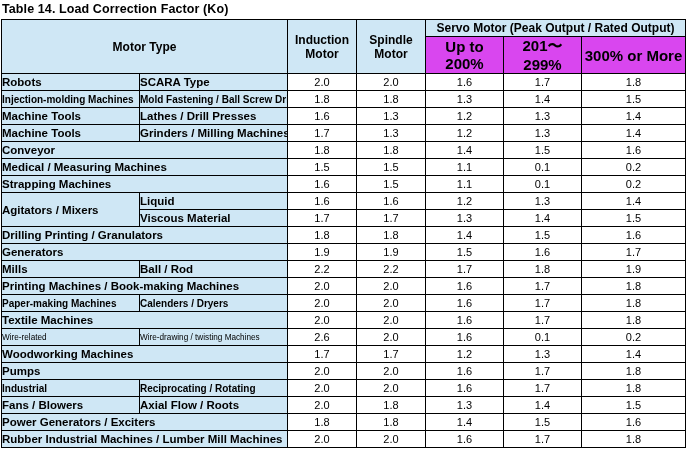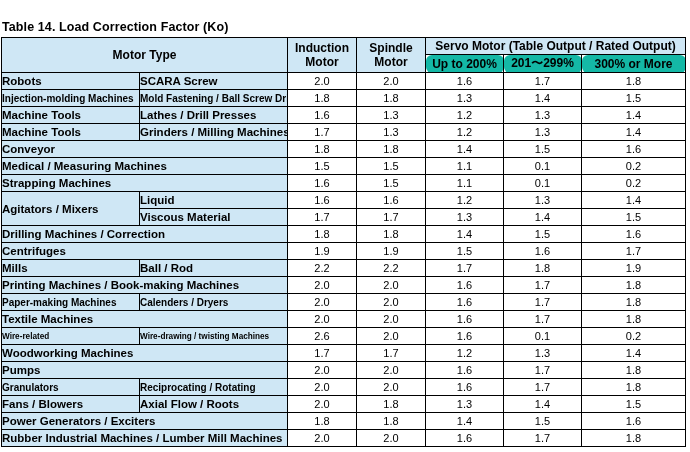--- a/index.html
+++ b/index.html
@@ -16,21 +16,21 @@
   .page {
     width: 690px;
     height: 452px;
     position: relative;
     box-sizing: border-box;
   }
   .caption {
     font-size: 12.5px;
     font-weight: bold;
     color: #000000;
-    padding: 20px 0 3px 2px;
+    padding: 2px 0 3px 2px;
     line-height: 14px;
     letter-spacing: 0.1px;
   }
   table.ko {
     border-collapse: collapse;
     width: 628px;
     margin-left: 1px;
     table-layout: fixed;
     font-size: 11px;
     color: #000000;
@@ -42,44 +42,43 @@
   }
   th.hdr {
     background: #cfe7f5;
     font-weight: bold;
     text-align: center;
     font-size: 12px;
     height: 16px;
     padding: 1px 2px;
   }
   th.hdr-sub {
-    background: #14b8a6;
+    background: #d946ef;
     font-weight: bold;
     text-align: center;
-    font-size: 12px;
+    font-size: 15px;
     height: 14px;
     padding: 1px 2px;
-    border-radius: 6px;
   }
   td.name {
     background: #cfe7f5;
     font-weight: bold;
     font-size: 11.5px;
     padding: 1px 3px;
     text-align: left;
     white-space: nowrap;
     overflow: hidden;
   }
   td.name.small {
     font-size: 10px;
     font-weight: bold;
   }
   td.name.tiny {
     font-size: 8.2px;
-    font-weight: bold;
+    font-weight: normal;
   }
   td.val {
     background: #ffffff;
     text-align: center;
     font-size: 11px;
     padding: 1px 2px;
     height: 15px;
   }
   tr.row { height: 17px; }
   .colA { width: 138px; }
@@ -109,32 +108,32 @@
         <col class="colD">
         <col class="colE">
         <col class="colF">
         <col class="colG">
     </colgroup>
     <thead>
       <tr>
         <th class="hdr" colspan="2" rowspan="2">Motor Type</th>
         <th class="hdr" rowspan="2">Induction Motor</th>
         <th class="hdr" rowspan="2">Spindle Motor</th>
-        <th class="hdr" colspan="3">Servo Motor (Table Output / Rated Output)</th>
+        <th class="hdr" colspan="3">Servo Motor (Peak Output / Rated Output)</th>
       </tr>
       <tr>
         <th class="hdr-sub">Up to 200%</th>
         <th class="hdr-sub">201〜299%</th>
         <th class="hdr-sub">300% or More</th>
       </tr>
     </thead>
     <tbody id="tbody">
         <tr class="row">
           <td class="name">Robots</td>
-          <td class="name">SCARA Screw</td>
+          <td class="name">SCARA Type</td>
           <td class="val">2.0</td>
           <td class="val">2.0</td>
           <td class="val">1.6</td>
           <td class="val">1.7</td>
           <td class="val">1.8</td>
         </tr>
         <tr class="row">
           <td class="name small">Injection-molding Machines</td>
           <td class="name small">Mold Fastening / Ball Screw Drive</td>
           <td class="val">1.8</td>
@@ -196,29 +195,29 @@
         </tr>
         <tr class="row">
           <td class="name">Viscous Material</td>
           <td class="val">1.7</td>
           <td class="val">1.7</td>
           <td class="val">1.3</td>
           <td class="val">1.4</td>
           <td class="val">1.5</td>
         </tr>
         <tr class="row">
-          <td class="name merged-name" colspan="2">Drilling Machines / Correction</td>
-          <td class="val">1.8</td>
-          <td class="val">1.8</td>
-          <td class="val">1.4</td>
-          <td class="val">1.5</td>
-          <td class="val">1.6</td>
-        </tr>
-        <tr class="row">
-          <td class="name merged-name" colspan="2">Centrifuges</td>
+          <td class="name merged-name" colspan="2">Drilling Printing / Granulators</td>
+          <td class="val">1.8</td>
+          <td class="val">1.8</td>
+          <td class="val">1.4</td>
+          <td class="val">1.5</td>
+          <td class="val">1.6</td>
+        </tr>
+        <tr class="row">
+          <td class="name merged-name" colspan="2">Generators</td>
           <td class="val">1.9</td>
           <td class="val">1.9</td>
           <td class="val">1.5</td>
           <td class="val">1.6</td>
           <td class="val">1.7</td>
         </tr>
         <tr class="row">
           <td class="name">Mills</td>
           <td class="name">Ball / Rod</td>
           <td class="val">2.2</td>
@@ -271,21 +270,21 @@
         </tr>
         <tr class="row">
           <td class="name merged-name" colspan="2">Pumps</td>
           <td class="val">2.0</td>
           <td class="val">2.0</td>
           <td class="val">1.6</td>
           <td class="val">1.7</td>
           <td class="val">1.8</td>
         </tr>
         <tr class="row">
-          <td class="name small">Granulators</td>
+          <td class="name small">Industrial</td>
           <td class="name small">Reciprocating / Rotating</td>
           <td class="val">2.0</td>
           <td class="val">2.0</td>
           <td class="val">1.6</td>
           <td class="val">1.7</td>
           <td class="val">1.8</td>
         </tr>
         <tr class="row">
           <td class="name">Fans / Blowers</td>
           <td class="name">Axial Flow / Roots</td>

